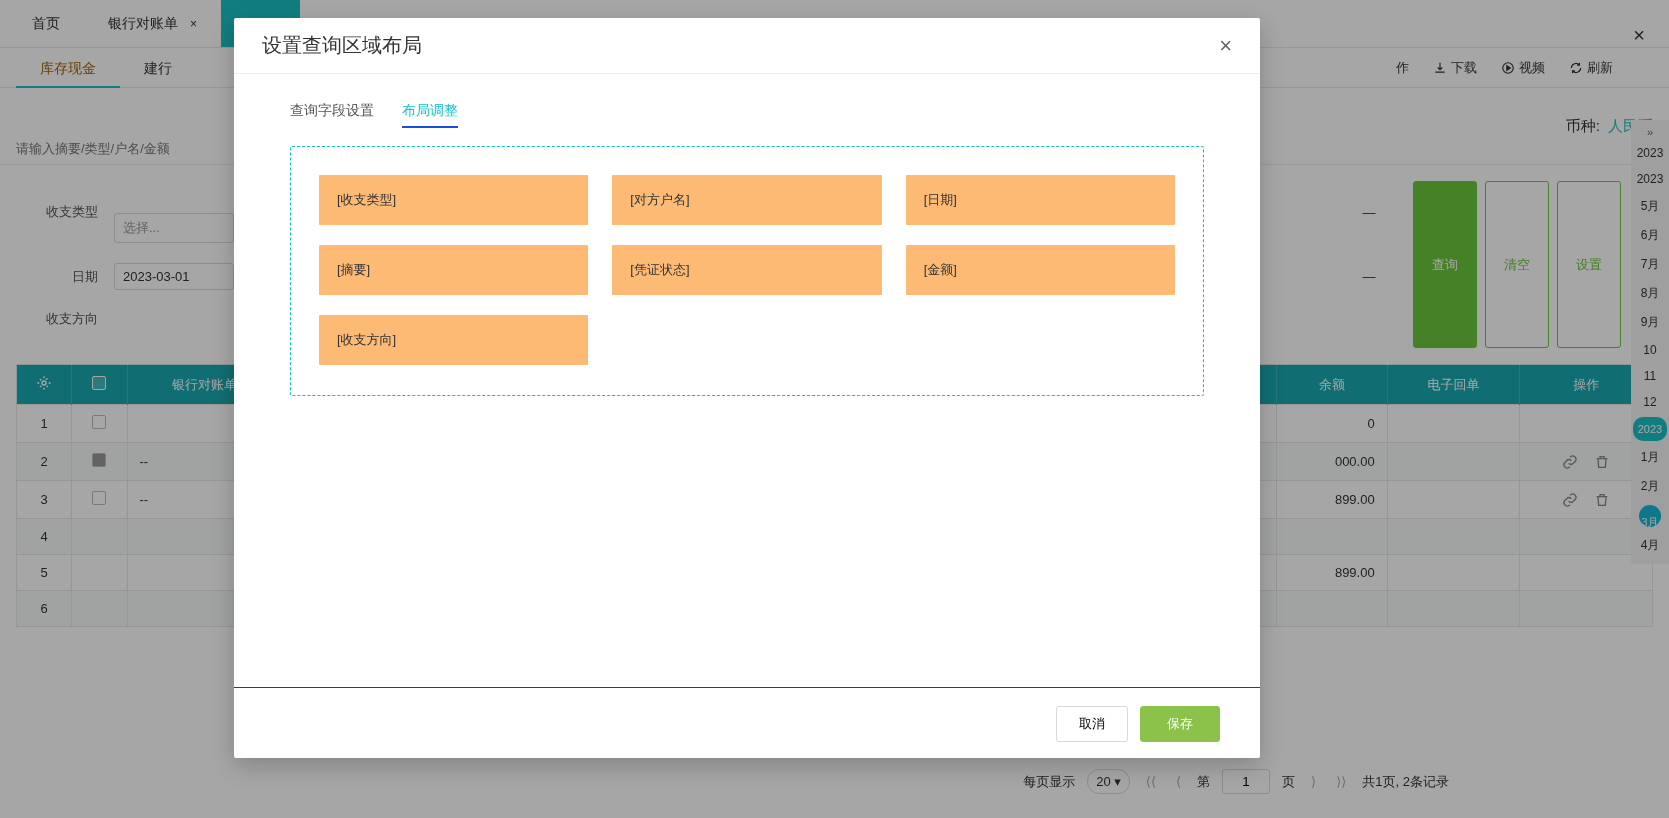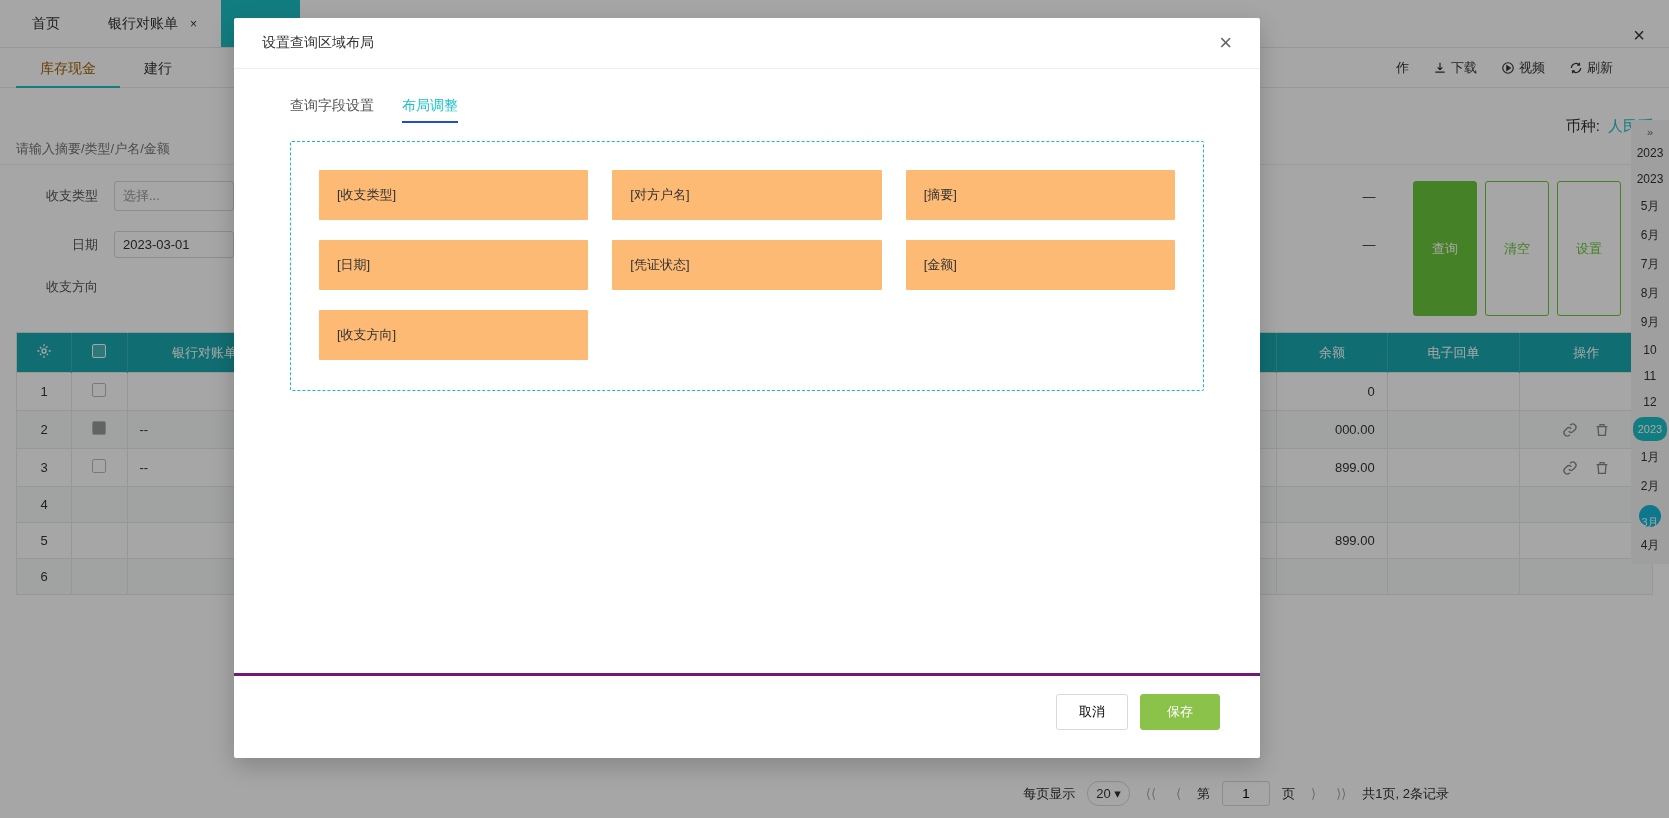--- a/index.html
+++ b/index.html
@@ -27,21 +27,21 @@
     .search-input { border: none; outline: none; font-size: 13px; width: 320px; color: #4c1d95; margin-top: 45px; }
     .currency-label { margin-left: auto; font-size: 15px; }
     .currency-val { color: #1dc1c7; margin-left: 4px; }
     
     
     .filter-area { display: flex; padding: 16px; gap: 24px; }
     .filter-fields { flex: 1; }
     .filter-row { display: flex; align-items: center; margin-bottom: 20px; gap: 8px; }
     .filter-label { width: 90px; text-align: right; font-size: 13px; color: #555; padding-right: 8px; }
     .filter-input { border: 1px solid #d9d9d9; border-radius: 3px; padding: 5px 8px; font-size: 13px; min-width: 120px; }
-    .filter-select { border: 1px solid #d9d9d9; border-radius: 3px; padding: 5px 8px; font-size: 13px; min-width: 120px; color: #999; }
+    .filter-select { border: 1px solid #d9d9d9; border-radius: 3px; padding: 5px 8px; font-size: 13px; min-width: 120px; color: #999; margin-top: 32px; }
     .filter-dash { width: 40px; text-align: center; }
     .filter-btns { display: flex; flex-direction: row; gap: 8px; padding-right: 32px; }
     .btn { border: 1px solid #d9d9d9; border-radius: 3px; padding: 5px 18px; font-size: 13px; cursor: pointer; background: #fff; }
     .btn-primary { background: #6ac63b; color: #fff; border-color: #6ac63b; }
     .btn-green-outline { border-color: #6ac63b; color: #6ac63b; }
     
     
     .table { border: 1px solid #d0e7ea; border-collapse: collapse; margin: 0 16px; }
     .table th { background: #1aa9b0; color: #fff; padding: 10px 12px; font-weight: normal; font-size: 13px; border-right: 1px solid rgba(255,255,255,0.15); }
     .table td { border: 1px solid #e8e8e8; padding: 10px 12px; font-size: 13px; text-align: center; }
@@ -49,45 +49,45 @@
     .table td.right { text-align: right; }
     .table tr:nth-child(even) td { background: #f8fbfb; }
     .gear-th { width: 50px; }
     .chk-th { width: 50px; }
     .chk { width: 14px; height: 14px; border: 1px solid #bbb; border-radius: 2px; display: inline-block; background: #fff; }
     .chk.dark { background: #999; }
     .row-icons { display: flex; justify-content: center; gap: 16px; }
     .icon-sm { width: 16px; height: 16px; color: #888; }
     
     
-    .pager { position: absolute; bottom: 12px; right: 220px; display: flex; align-items: center; gap: 12px; font-size: 13px; }
+    .pager { position: absolute; bottom: 24px; right: 220px; display: flex; align-items: center; gap: 12px; font-size: 13px; }
     .pager-select { border: 1px solid #d9d9d9; border-radius: 12px; padding: 4px 8px; }
     .pager-input { border: 1px solid #d9d9d9; border-radius: 3px; padding: 4px 8px; width: 48px; text-align: center; }
     .pager-nav { color: #aaa; cursor: pointer; padding: 0 4px; }
     
     
     .timeline { position: absolute; right: 0; top: 120px; width: 38px; background: #f5f5f5; padding: 4px 0; font-size: 12px; }
     .tl-arrow { text-align: center; padding: 2px 0; color: #666; font-size: 11px; }
     .tl-item { text-align: center; padding: 6px 0; cursor: pointer; }
     .tl-item.current { background: #1dc1c7; color: #fff; border-radius: 10px; margin: 2px 2px; font-size: 11px; }
     .tl-item.circle { background: #14b9d6; color: #fff; border-radius: 50%; width: 22px; height: 22px; line-height: 22px; margin: 4px auto; font-size: 11px; }
     
     
     .modal { position: absolute; left: 234px; top: 18px; width: 1026px; height: 740px; background: #fff; z-index: 100; border-radius: 2px; display: flex; flex-direction: column; box-shadow: 0 8px 24px rgba(0,0,0,0.2); }
     .modal-header { display: flex; align-items: center; padding: 14px 28px; border-bottom: 1px solid #eee; }
-    .modal-title { font-size: 14px; font-weight: 500; }
+    .modal-title { font-size: 20px; font-weight: 500; }
     .modal-close { margin-left: auto; font-size: 22px; cursor: pointer; color: #666; line-height: 1; }
     .modal-body { flex: 1; padding: 22px 56px; }
     .modal-tabs { display: flex; gap: 28px; margin-bottom: 18px; }
     .modal-tab { font-size: 14px; padding: 6px 0; cursor: pointer; color: #555; }
     .modal-tab.active { color: #1dc1c7; border-bottom: 2px solid #1d4ed8; }
     .drag-area { border: 1px dashed #14b9d6; border-radius: 2px; padding: 28px; min-height: 250px; }
     .drag-grid { display: grid; grid-template-columns: repeat(3, 1fr); gap: 20px 24px; }
     .drag-item { background: #fdba74; padding: 16px 18px; font-size: 13px; cursor: move; border-radius: 1px; }
-    .modal-footer { display: flex; justify-content: flex-end; gap: 12px; padding: 18px 40px 28px; border-top: 3px solid #701a75; align-items: flex-end; }
+    .modal-footer { display: flex; justify-content: flex-end; gap: 12px; padding: 18px 40px 16px; border-top: 1px solid #701a75; align-items: flex-end; }
     .btn-save { background: #8bc34a; color: #fff; border-color: #8bc34a; padding: 8px 26px; }
     .btn-cancel { padding: 8px 22px; }
   </style>
 </head>
 <body>
 
 <div class="top-tabs">
   <div class="top-tab">首页</div>
   <div class="top-tab">
     <span>银行对账单</span>
@@ -295,22 +295,22 @@
   </div>
   <div class="modal-body">
     <div class="modal-tabs">
       <div class="modal-tab">查询字段设置</div>
       <div class="modal-tab active">布局调整</div>
     </div>
     <div class="drag-area">
       <div class="drag-grid" id="drag-grid">
           <div class="drag-item">[收支类型]</div>
           <div class="drag-item">[对方户名]</div>
+          <div class="drag-item">[日期]</div>
           <div class="drag-item">[摘要]</div>
-          <div class="drag-item">[日期]</div>
           <div class="drag-item">[凭证状态]</div>
           <div class="drag-item">[金额]</div>
           <div class="drag-item">[收支方向]</div>
         </div>
     </div>
   </div>
   <div class="modal-footer">
     <button class="btn btn-cancel">取消</button>
     <button class="btn btn-save">保存</button>
   </div>

